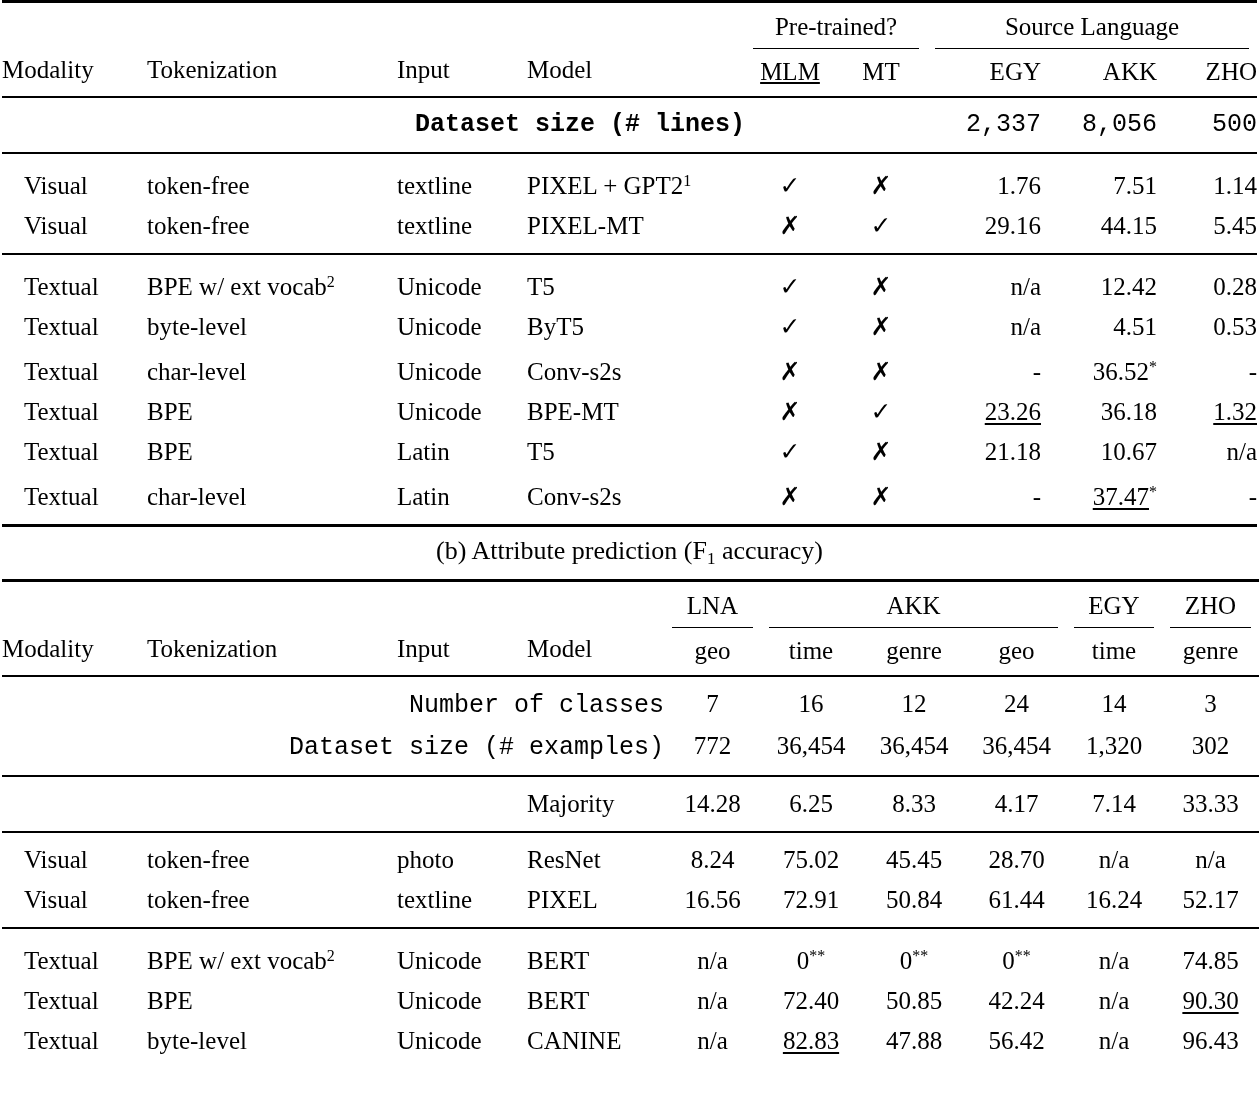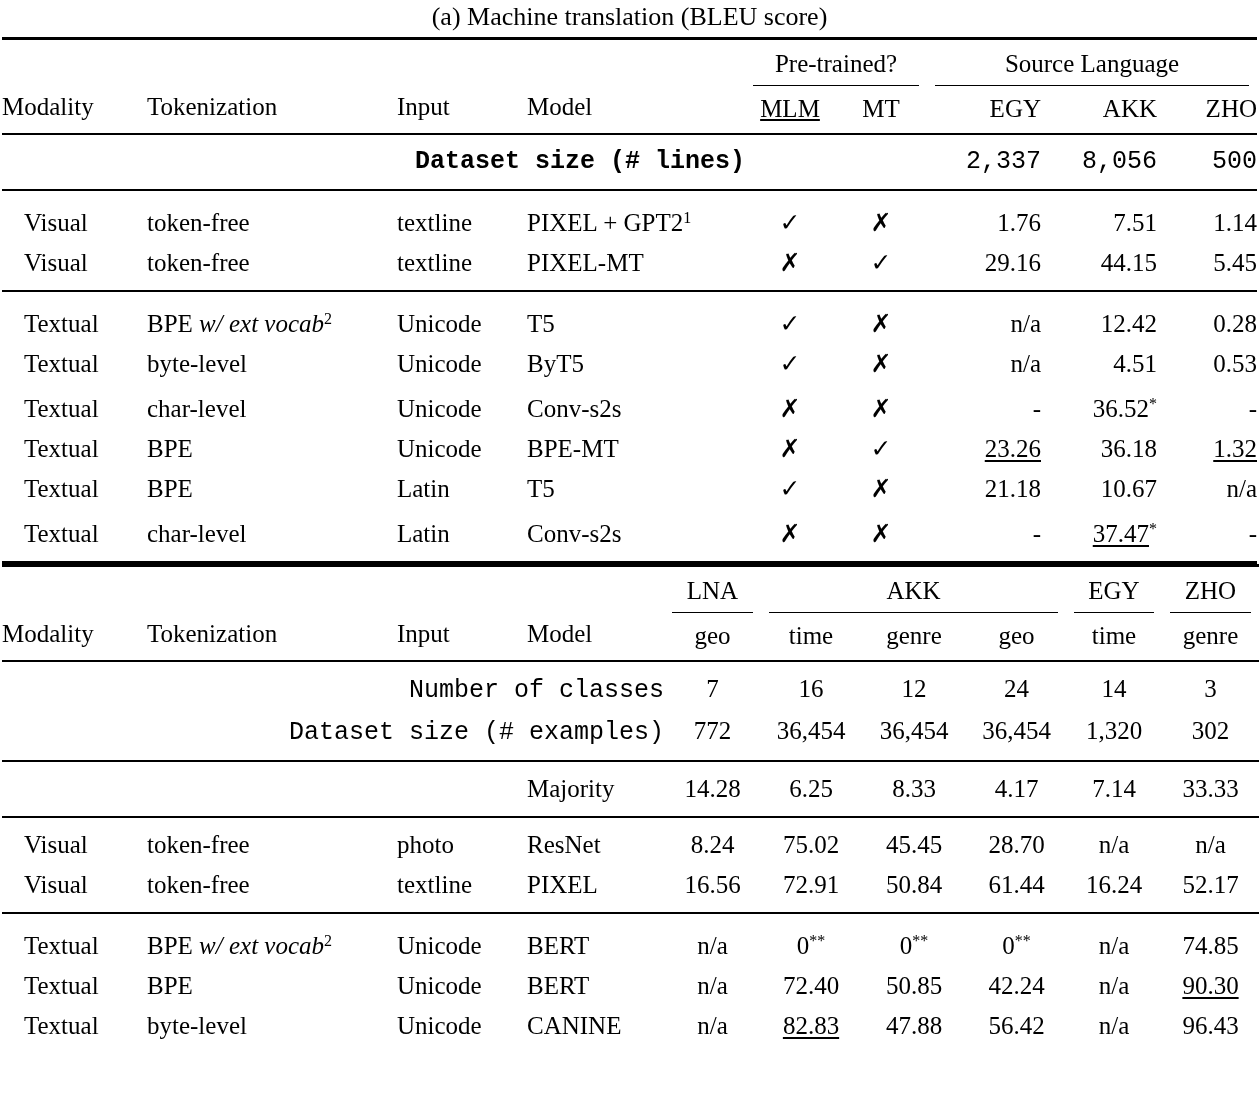--- a/index.html
+++ b/index.html
@@ -54,21 +54,21 @@
 
   .hdr td { font-weight: bold; font-size: 25px; line-height: 34px; }
   .row td { font-size: 25px; line-height: 40px; }
   .mono  { font-family: "Liberation Mono", "DejaVu Sans Mono", monospace; font-size: 24px; letter-spacing: 0px; }
 
   .l { text-align: left; }
   .c { text-align: center; }
   .r { text-align: right; }
   .b { font-weight: bold; }
   .u { text-decoration: underline; text-underline-offset: 3px; }
-  .it { font-style: italic; }
+  .it { }
   .sup { font-size: 16px; vertical-align: 8px; }
 
   
   .cmid {
     display: block;
     border-bottom: 1.3px solid #000;
     padding-bottom: 4px;
     margin: 0 8px;
   }
   .grp { font-weight: bold; text-align: center; }
@@ -96,21 +96,20 @@
   col.b-c3  { width: 106px; }
   col.b-c4  { width: 99px; }
   col.b-c5  { width: 96px; }
   col.b-c6  { width: 97px; }
 </style>
 </head>
 <body>
 
 <div class="page">
 
-  <div class="caption">(a) Machine translation (BLEU score)</div>
 
   <table class="tbl">
     <colgroup>
       <col class="a-mod">
         <col class="a-tok">
         <col class="a-inp">
         <col class="a-mod2">
       <col class="a-mlm">
         <col class="a-mt">
         <col class="a-egy">
@@ -277,20 +276,21 @@
 
       <tr class="sp-sm">
           <td colspan="9"></td>
         </tr>
       <tr class="rule-bot">
           <td colspan="9"></td>
         </tr>
     </tbody>
   </table>
 
+  <div class="caption" style="padding-top:9px;"><span>(b) Attribute prediction (F</span><span class="sub">1</span><span> accuracy)</span></div>
 
   <table class="tbl">
     <colgroup>
       <col class="b-mod">
         <col class="b-tok">
         <col class="b-inp">
         <col class="b-mdl">
       <col class="b-c1">
         <col class="b-c2">
         <col class="b-c3">

